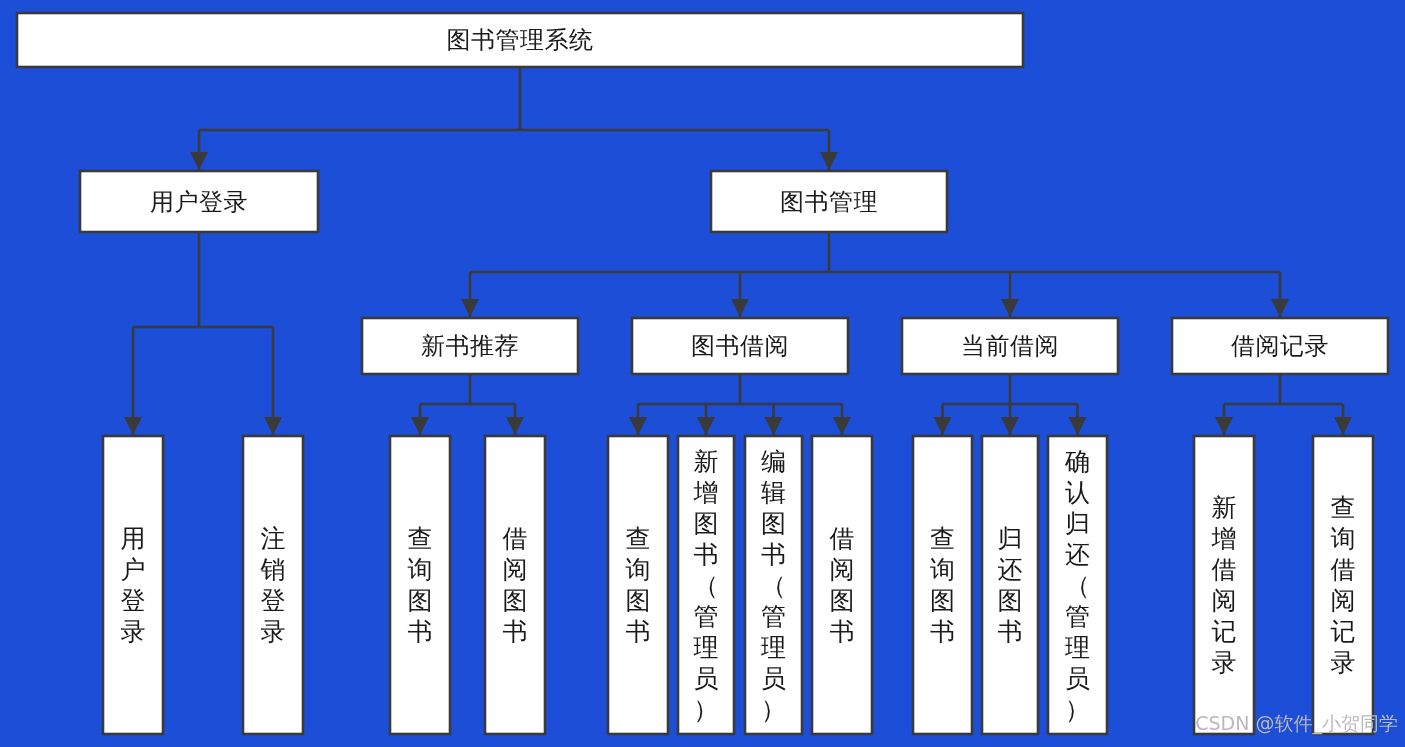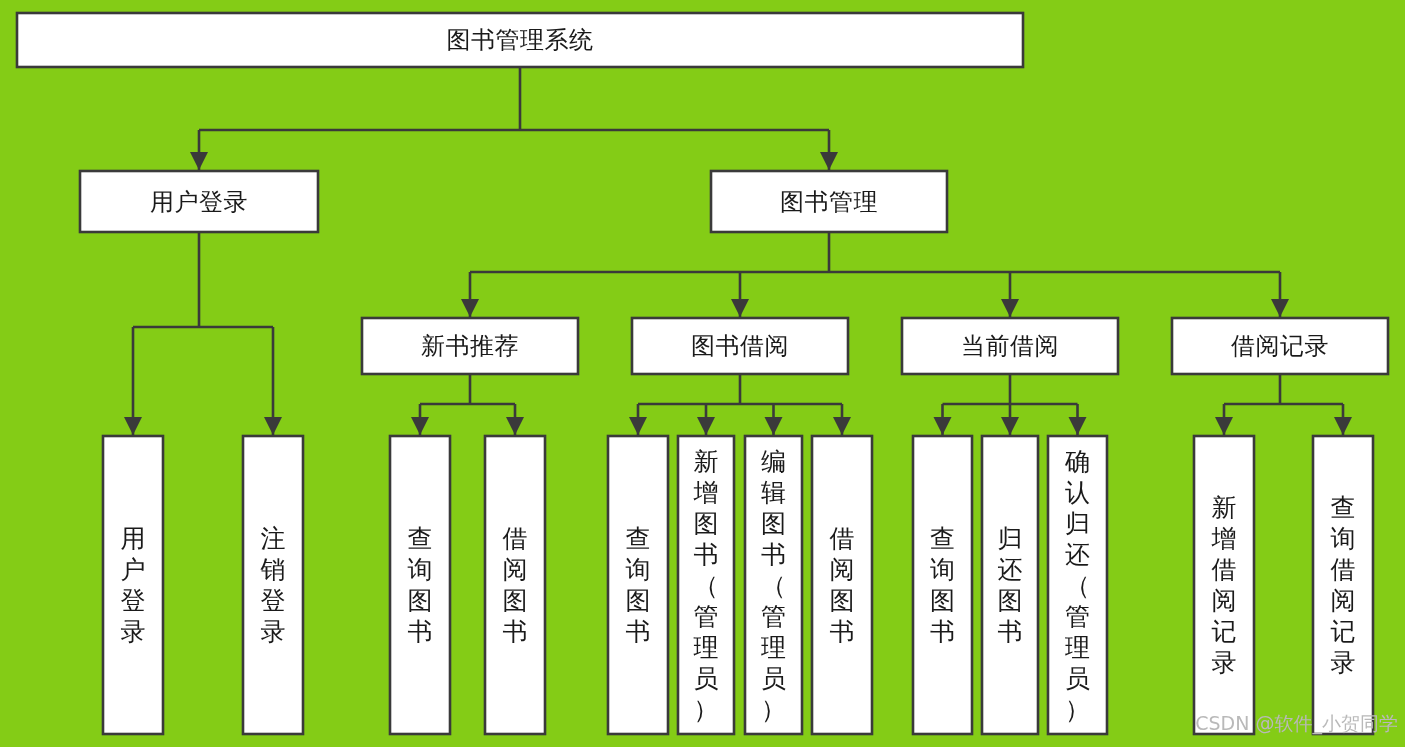--- a/index.html
+++ b/index.html
@@ -8,21 +8,21 @@
     padding: 0;
     background: #ffffff;
   }
   body {
     font-family: "DejaVu Sans", "Liberation Sans", sans-serif;
   }
   #diagram-root {
     position: relative;
     width: 1405px;
     height: 747px;
-    background: #84cc16;
+    background: #1d4ed8;
     overflow: hidden;
   }
   svg#tree-svg {
     position: absolute;
     top: 0;
     left: 0;
     width: 1405px;
     height: 747px;
     display: block;
   }

